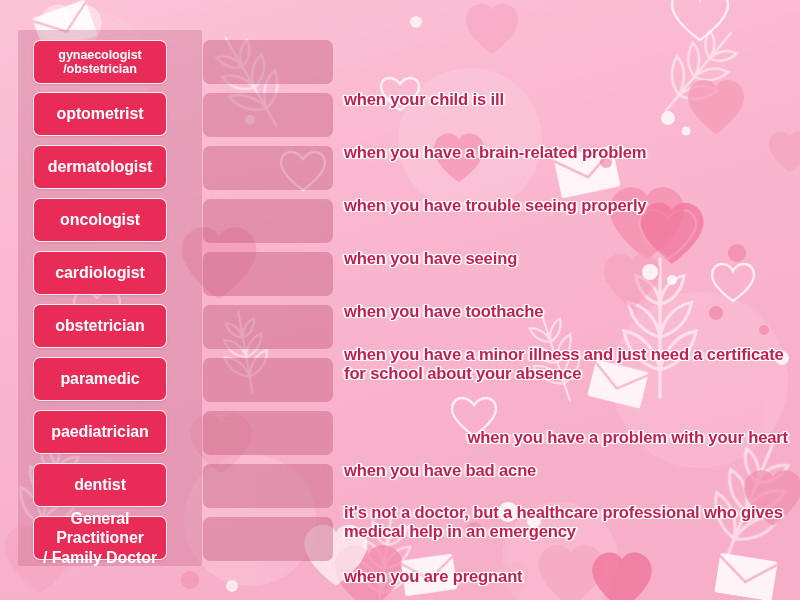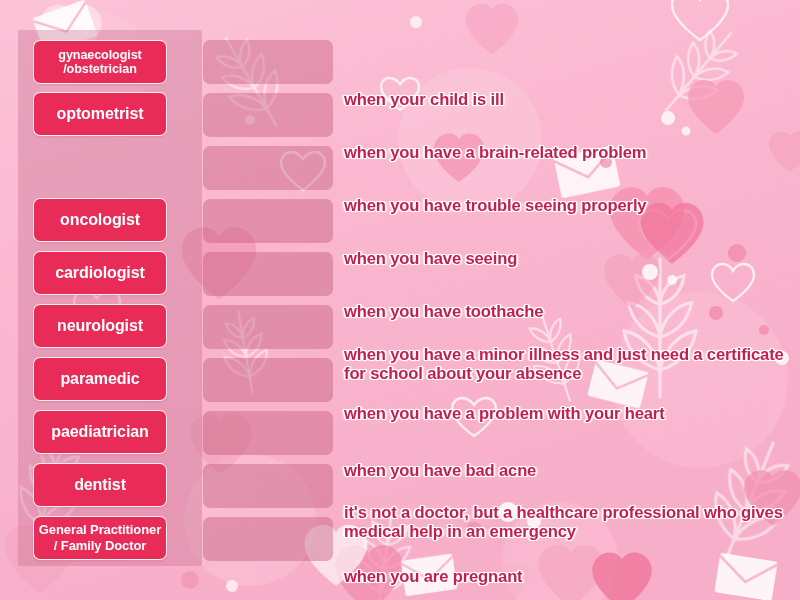--- a/index.html
+++ b/index.html
@@ -63,21 +63,21 @@
     font-weight: bold;
     font-size: 16px;
     line-height: 1.08;
     letter-spacing: -0.1px;
     padding: 0 3px;
     box-shadow: 0 1px 2px rgba(150,40,80,0.18);
     cursor: grab;
     user-select: none;
   }
   .tile.two-line { font-size: 12.6px; line-height: 1.15; }
-  .tile.small    { font-size: 13px; line-height: 1.2; }
+  .tile.small    { font-size: 16px; line-height: 1.2; }
 
   
   .dropzone {
     position: absolute;
     left: 203px;
     width: 130px;
     height: 44px;
     box-sizing: border-box;
     background: rgba(193, 88, 122, 0.42);
     border-radius: 7px;
@@ -220,28 +220,31 @@
     </svg>
   </div>
 
   <div id="tile-panel">
       <div class="tile two-line" style="top: 10px;">
         <span>gynaecologist<br>/obstetrician</span>
       </div>
       <div class="tile" style="top: 62px;">
         <span>optometrist</span>
       </div>
+      <div class="tile" style="top: 115px;">
+        <span>dermatologist</span>
+      </div>
       <div class="tile" style="top: 168px;">
         <span>oncologist</span>
       </div>
       <div class="tile" style="top: 221px;">
         <span>cardiologist</span>
       </div>
       <div class="tile" style="top: 274px;">
-        <span>neurologist</span>
+        <span>obstetrician</span>
       </div>
       <div class="tile" style="top: 327px;">
         <span>paramedic</span>
       </div>
       <div class="tile" style="top: 380px;">
         <span>paediatrician</span>
       </div>
       <div class="tile" style="top: 433px;">
         <span>dentist</span>
       </div>
@@ -263,19 +266,19 @@
       <div class="dropzone" style="top: 517px;"></div>
     </div>
 
   <div id="definition-layer">
       <div class="definition" style="top: 50px;">when your child is ill</div>
       <div class="definition" style="top: 103px;">when you have a brain-related problem</div>
       <div class="definition" style="top: 156px;">when you have trouble seeing properly</div>
       <div class="definition" style="top: 209px;">when you have seeing</div>
       <div class="definition" style="top: 262px;">when you have toothache</div>
       <div class="definition" style="top: 305px;">when you have a minor illness and just need a certificate for school about your absence</div>
-      <div class="definition" style="top: 364px;">when you have a problem with your heart</div>
+      <div class="definition" style="top: 388px; text-align: right;">when you have a problem with your heart</div>
       <div class="definition" style="top: 421px;">when you have bad acne</div>
       <div class="definition" style="top: 463px;">it's not a doctor, but a healthcare professional who gives medical help in an emergency</div>
       <div class="definition" style="top: 527px;">when you are pregnant</div>
     </div>
 
 </div>
 
 </body></html>

